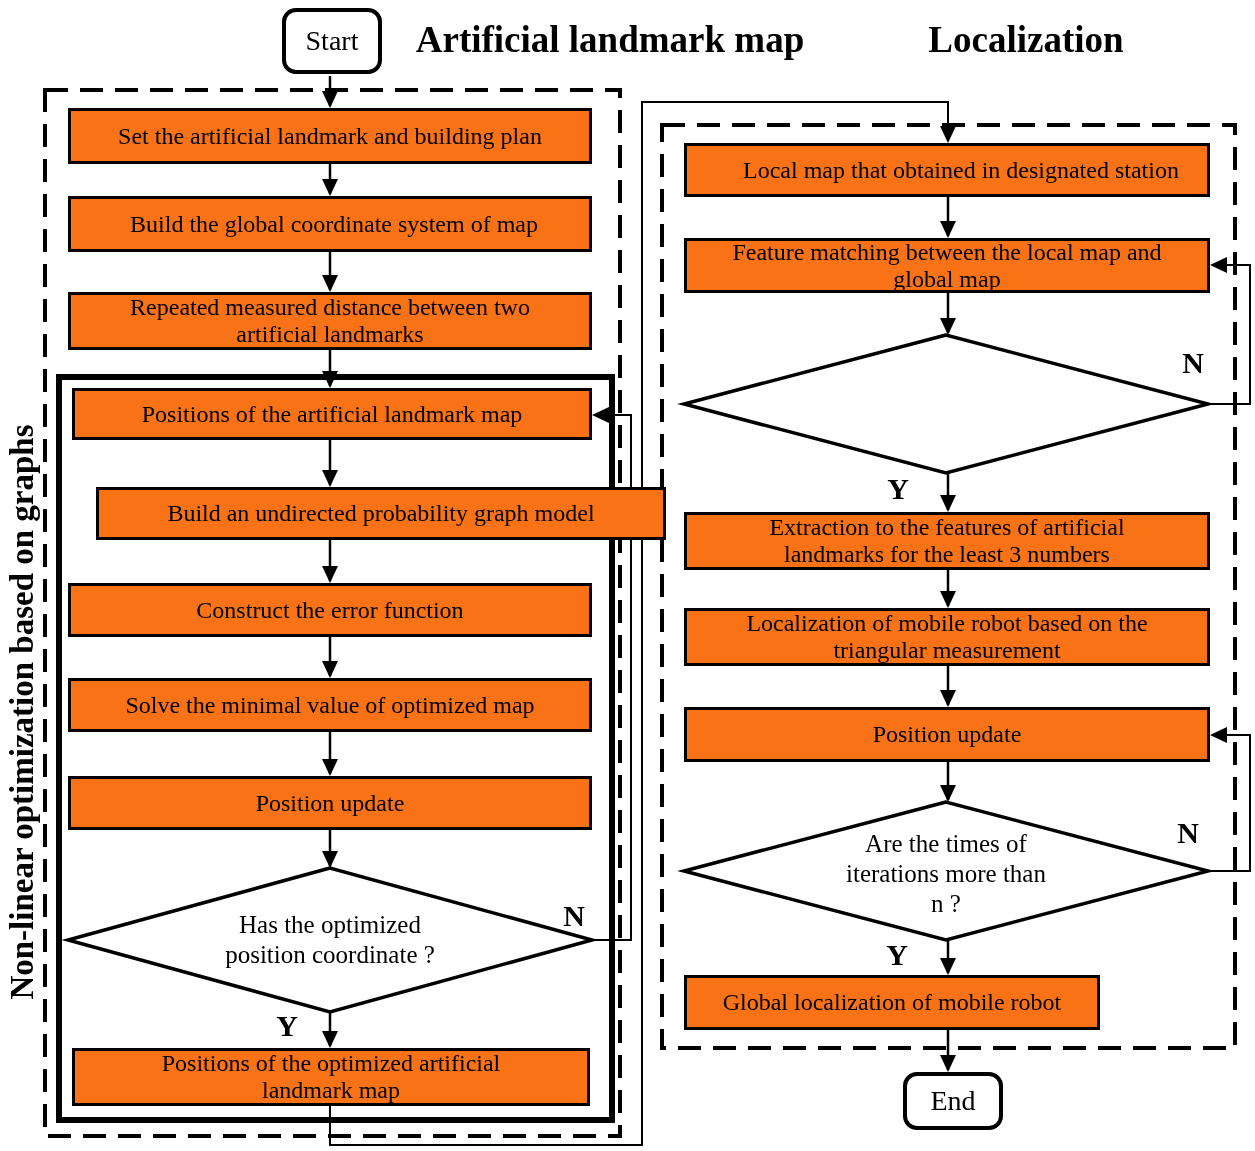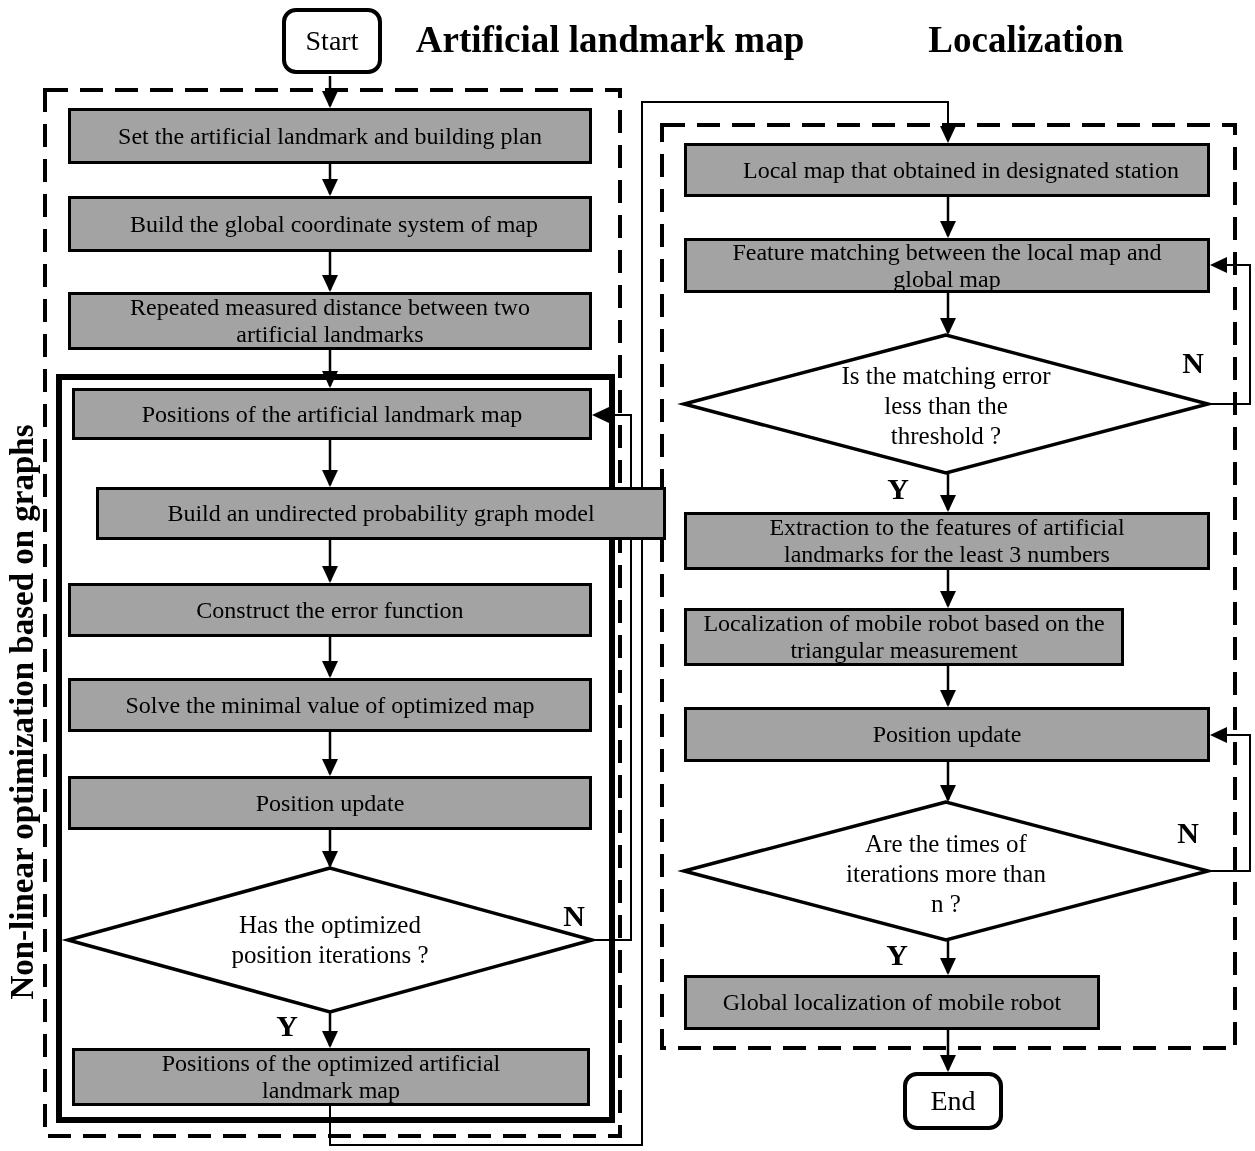--- a/index.html
+++ b/index.html
@@ -3,21 +3,21 @@
 <meta charset="utf-8">
 <style>
   html,body{margin:0;padding:0;background:#ffffff;}
   .stage{
     position:relative;width:1255px;height:1151px;background:#ffffff;
     font-family:"Liberation Serif","DejaVu Serif",serif;color:#000;
     overflow:hidden;
   }
   .layer{position:absolute;left:0;top:0;width:1255px;height:1151px;}
   .box{
-    position:absolute;border:3px solid #000;background:#a3a3a3;
+    position:absolute;border:3px solid #000;background:#f97316;
     display:flex;align-items:center;justify-content:center;
     text-align:center;font-size:24px;line-height:27px;
     white-space:pre-line;box-sizing:border-box;z-index:2;
   }
   .rounded{
     position:absolute;border:4px solid #000;border-radius:14px;background:#fff;
     display:flex;align-items:center;justify-content:center;
     font-size:28px;box-sizing:border-box;z-index:2;
   }
   .dlabel{
@@ -138,35 +138,32 @@
 artificial landmarks</div>
   <div class="box" style="left:72px;top:388px;width:520px;height:52px;">Positions of the artificial landmark map</div>
   <div class="box" style="left:68px;top:487px;width:570px;height:53px;margin-left:28px;">Build an undirected probability graph model</div>
   <div class="box" style="left:68px;top:583px;width:524px;height:54px;">Construct the error function</div>
   <div class="box" style="left:68px;top:678px;width:524px;height:54px;">Solve the minimal value of optimized map</div>
   <div class="box" style="left:68px;top:776px;width:524px;height:54px;">Position update</div>
   <div class="box" style="left:72px;top:1048px;width:518px;height:58px;">Positions of the optimized artificial
 landmark map</div>
 
   <div class="dlabel" style="left:180px;top:900px;width:300px;height:80px;">Has the optimized
-position iterations ?</div>
+position coordinate ?</div>
 
   <div class="box" style="left:684px;top:143px;width:526px;height:54px;padding-left:28px;">Local map that obtained in designated station</div>
   <div class="box" style="left:684px;top:238px;width:526px;height:55px;">Feature matching between the local map and
 global map</div>
   <div class="box" style="left:684px;top:512px;width:526px;height:58px;">Extraction to the features of artificial
 landmarks for the least 3 numbers</div>
-  <div class="box" style="left:684px;top:608px;width:440px;height:58px;">Localization of mobile robot based on the
+  <div class="box" style="left:684px;top:608px;width:526px;height:58px;">Localization of mobile robot based on the
 triangular measurement</div>
   <div class="box" style="left:684px;top:707px;width:526px;height:55px;">Position update</div>
   <div class="box" style="left:684px;top:975px;width:416px;height:55px;">Global localization of mobile robot</div>
 
-  <div class="dlabel" style="left:796px;top:358px;width:300px;height:95px;">Is the matching error
-less than the
-threshold ?</div>
   <div class="dlabel" style="left:796px;top:826px;width:300px;height:95px;">Are the times of
 iterations more than
 n ?</div>
 
   <div class="yn" style="left:556px;top:898px;">N</div>
   <div class="yn" style="left:269px;top:1008px;">Y</div>
   <div class="yn" style="left:1175px;top:345px;">N</div>
   <div class="yn" style="left:880px;top:471px;">Y</div>
   <div class="yn" style="left:1170px;top:815px;">N</div>
   <div class="yn" style="left:879px;top:937px;">Y</div>

